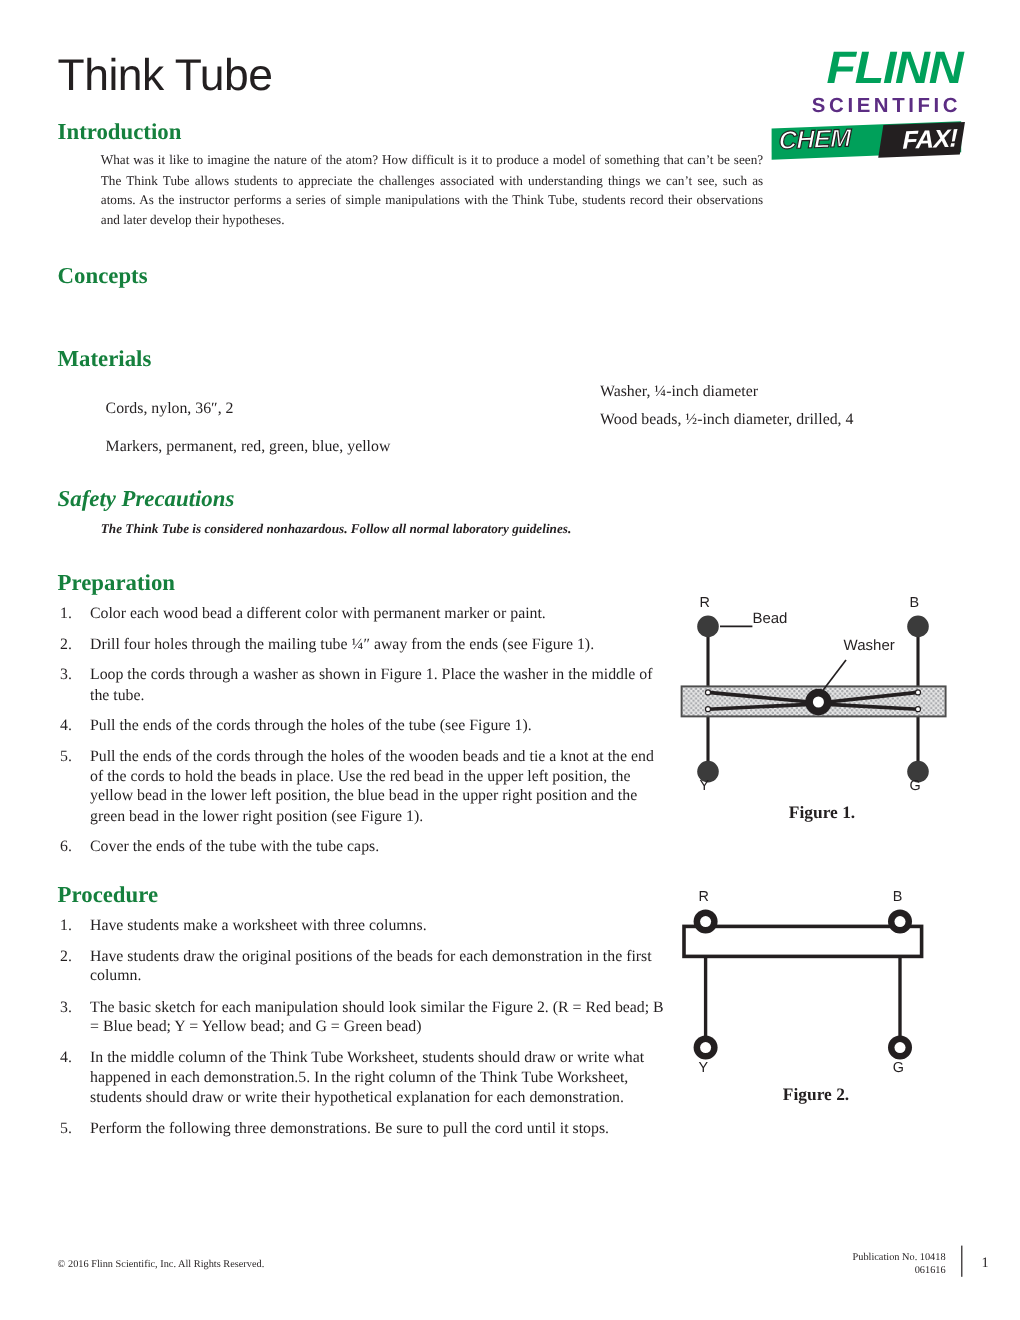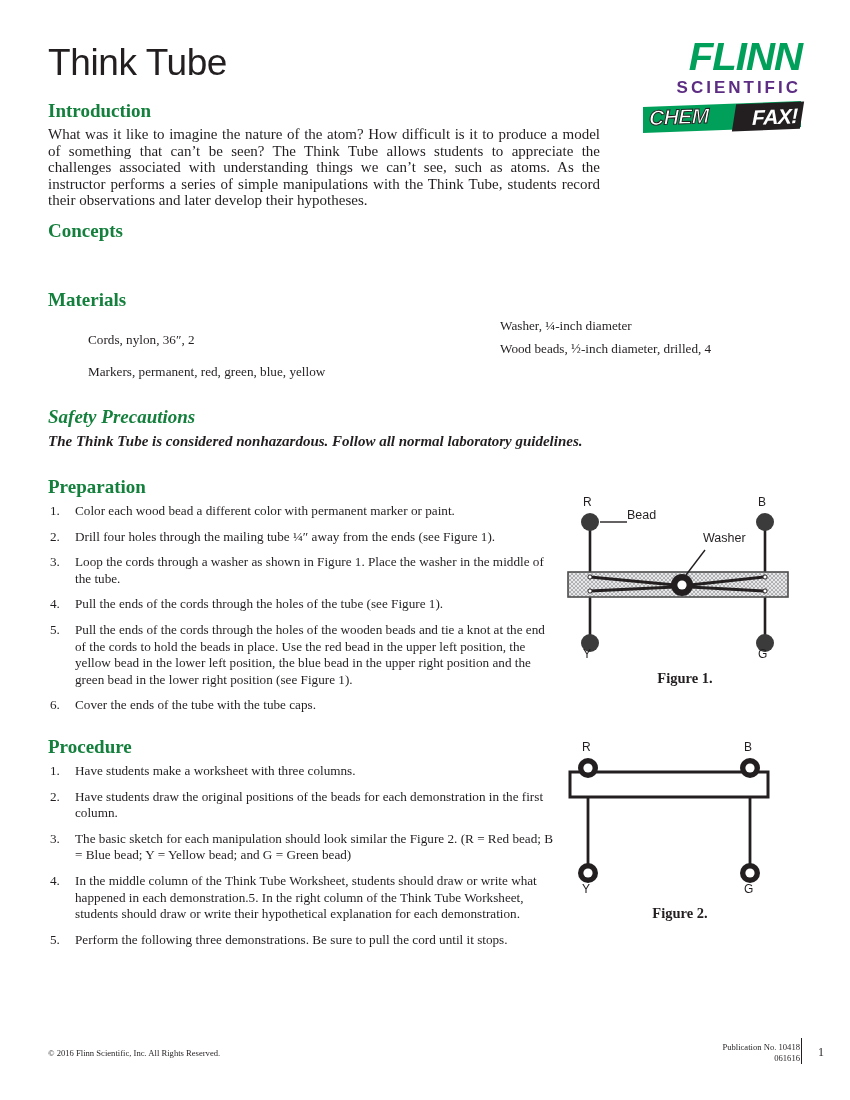--- a/index.html
+++ b/index.html
@@ -117,24 +117,25 @@
     left: 48px;
     font-family: "Liberation Serif", serif;
     font-weight: bold;
     font-size: 19px;
     color: #15803d;
   }
   .h-sec.italic { font-style: italic; }
 
   .body-block {
     position: absolute;
-    font-size: 15px;
+    font-size: 11px;
     line-height: 16.6px;
     color: #231f20;
     text-align: justify;
+    margin-left: 36px;
   }
 
   
   .numlist {
     position: absolute;
     font-size: 13.2px;
     line-height: 16.6px;
     color: #231f20;
   }
   .li {
@@ -198,21 +199,21 @@
   
   .footer-left {
     position: absolute;
     left: 48px;
     bottom: 42px;
     font-size: 8.6px;
     color: #231f20;
   }
   .footer-right {
     position: absolute;
-    right: 50px;
+    right: 62px;
     bottom: 36px;
     font-size: 8.6px;
     color: #231f20;
     text-align: right;
     line-height: 11px;
   }
   .footer-rule {
     position: absolute;
     right: 48px;
     bottom: 36px;

